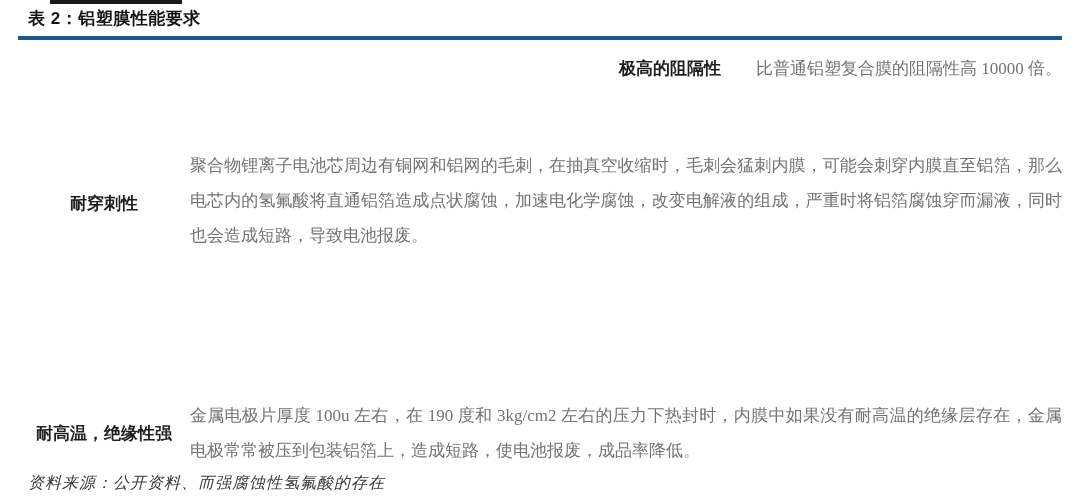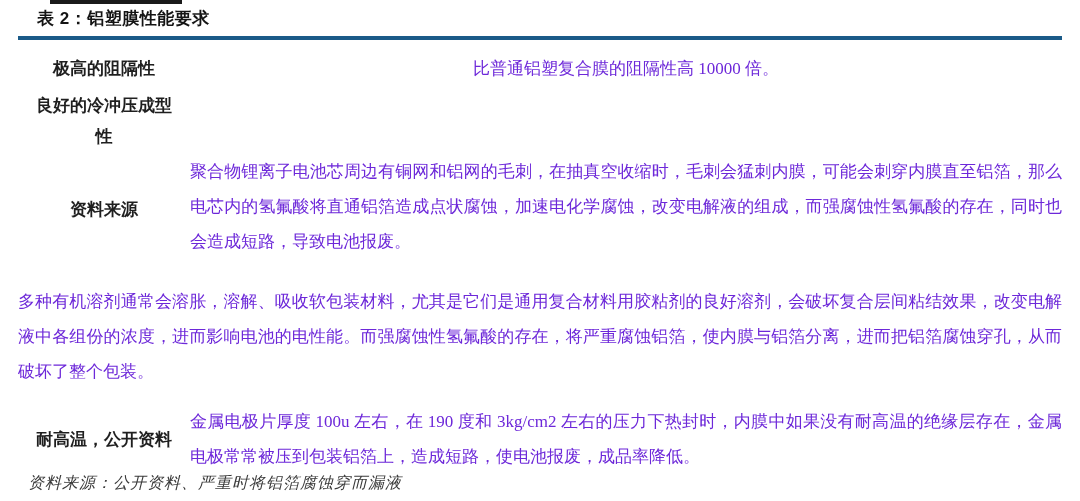--- a/index.html
+++ b/index.html
@@ -10,31 +10,31 @@
 
   .top-fragment {
     position: absolute; left: 50px; top: 0; width: 132px; height: 4px;
     background: #1a1a1a;
   }
 
   .table-title {
     position: absolute; left: 28px; top: 7px;
     font-family: "Liberation Sans", "DejaVu Sans", sans-serif;
     font-weight: bold; font-size: 17px; color: #141414;
-    letter-spacing: 0.5px; white-space: nowrap; margin-left: 9px;
+    letter-spacing: 0.5px; white-space: nowrap;
   }
 
   .title-rule {
     position: absolute; left: 18px; top: 36px; width: 1044px; height: 4px;
     background: #1a5a88;
   }
 
   .perf-table {
     position: absolute; left: 18px; top: 46px; width: 1044px;
-    display: flex; flex-direction: column;
+    display: flex; flex-direction: column; align-items: flex-end;
   }
 
   .trow { display: flex; flex-direction: row; }
   .trow.r1 { min-height: 44px; }
   .trow.r2 { min-height: 56px; }
   .trow.r3 { min-height: 112px; padding-top: 2px; }
   .trow.r4 { min-height: 132px; padding-top: 20px; }
   .trow.r5 { min-height: 76px; padding-top: 8px; }
 
   .label-cell {
@@ -42,21 +42,21 @@
     display: flex; align-items: center; justify-content: center;
     padding: 0 11px;
     font-family: "Liberation Sans", "DejaVu Sans", sans-serif;
     font-weight: bold; font-size: 17px; line-height: 31px;
     color: #1f1f1f; text-align: center;
   }
 
   .content-cell {
     flex: 1 1 auto;
     display: flex; flex-direction: column; justify-content: center;
-    font-size: 17px; line-height: 35px; color: #6d28d9; font-family: Liberation Serif, serif;
+    font-size: 17px; line-height: 35px; color: #737373; font-family: Liberation Serif, serif;
   }
   .content-cell.center { text-align: center; }
   .content-cell.justify { text-align: justify; text-justify: inter-ideograph; justify-content: flex-start; }
 
   .source-note {
     position: absolute; left: 28px; top: 473px;
     font-style: italic; font-size: 16px; color: #3a3a3a;
     letter-spacing: 1px; white-space: nowrap;
   }
 </style>
@@ -72,34 +72,32 @@
   <div class="title-rule"></div>
 
   <div class="perf-table">
 
     <div class="trow r1">
       <div class="label-cell">极高的阻隔性</div>
       <div class="content-cell center">比普通铝塑复合膜的阻隔性高 10000 倍。</div>
     </div>
 
     <div class="trow r2">
-      <div class="label-cell">良好的冷冲压成型性</div>
     </div>
 
     <div class="trow r3">
-      <div class="label-cell">资料来源</div>
-      <div class="content-cell justify">聚合物锂离子电池芯周边有铜网和铝网的毛刺，在抽真空收缩时，毛刺会猛刺内膜，可能会刺穿内膜直至铝箔，那么电芯内的氢氟酸将直通铝箔造成点状腐蚀，加速电化学腐蚀，改变电解液的组成，而强腐蚀性氢氟酸的存在，同时也会造成短路，导致电池报废。</div>
+      <div class="label-cell">耐穿刺性</div>
+      <div class="content-cell justify">聚合物锂离子电池芯周边有铜网和铝网的毛刺，在抽真空收缩时，毛刺会猛刺内膜，可能会刺穿内膜直至铝箔，那么电芯内的氢氟酸将直通铝箔造成点状腐蚀，加速电化学腐蚀，改变电解液的组成，严重时将铝箔腐蚀穿而漏液，同时也会造成短路，导致电池报废。</div>
     </div>
 
     <div class="trow r4">
-      <div class="content-cell justify">多种有机溶剂通常会溶胀，溶解、吸收软包装材料，尤其是它们是通用复合材料用胶粘剂的良好溶剂，会破坏复合层间粘结效果，改变电解液中各组份的浓度，进而影响电池的电性能。而强腐蚀性氢氟酸的存在，将严重腐蚀铝箔，使内膜与铝箔分离，进而把铝箔腐蚀穿孔，从而破坏了整个包装。</div>
     </div>
 
     <div class="trow r5">
-      <div class="label-cell">耐高温，公开资料</div>
+      <div class="label-cell">耐高温，绝缘性强</div>
       <div class="content-cell justify">金属电极片厚度 100u 左右，在 190 度和 3kg/cm2 左右的压力下热封时，内膜中如果没有耐高温的绝缘层存在，金属电极常常被压到包装铝箔上，造成短路，使电池报废，成品率降低。</div>
     </div>
 
   </div>
 
-  <div class="source-note">资料来源：公开资料、严重时将铝箔腐蚀穿而漏液</div>
+  <div class="source-note">资料来源：公开资料、而强腐蚀性氢氟酸的存在</div>
 
 </div>
 
 </body></html>

